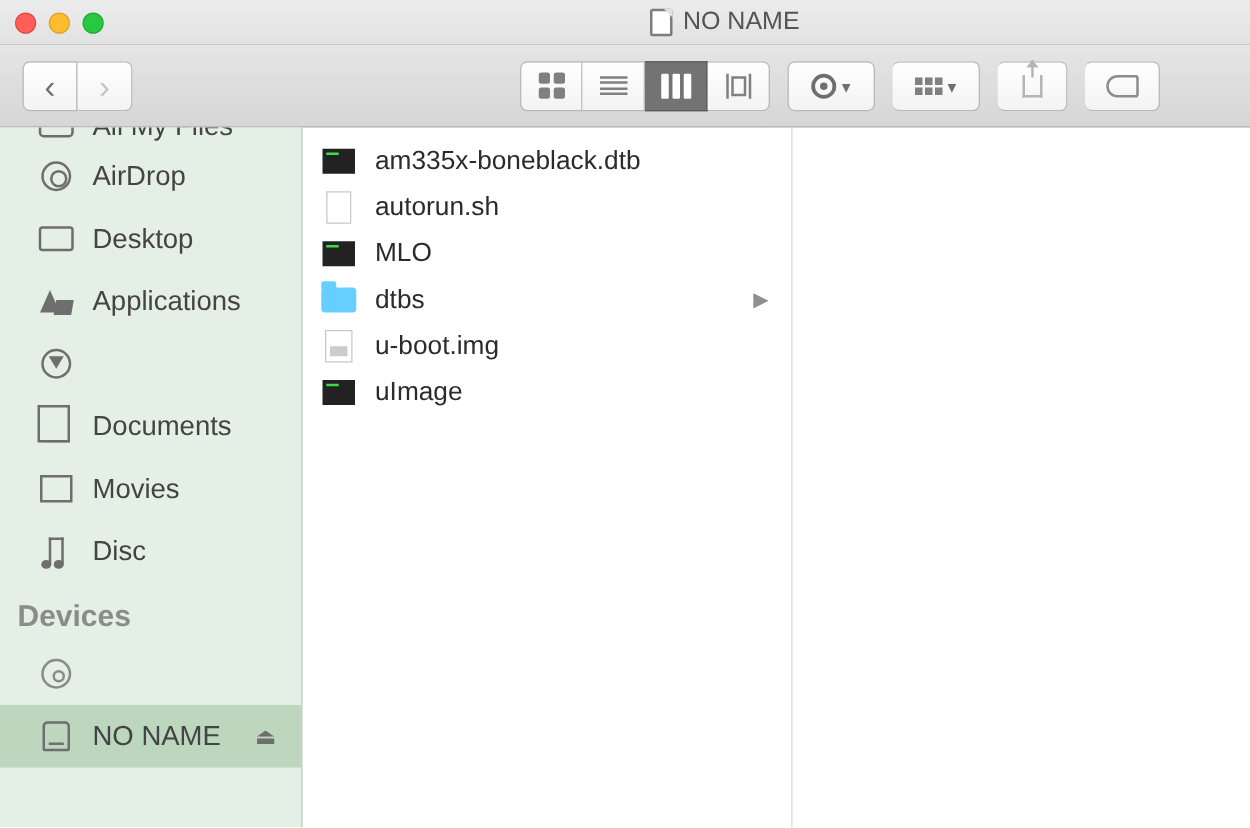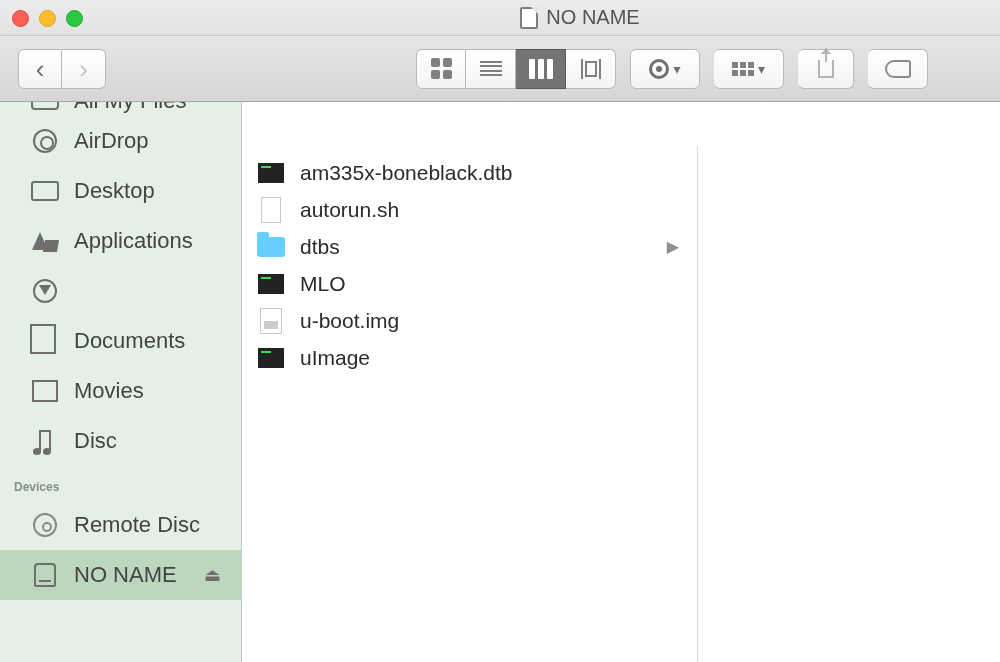--- a/index.html
+++ b/index.html
@@ -100,21 +100,21 @@
     padding-top:0; font-size:22px; color:#444; overflow:hidden;
     position:relative;
   }
   .sb-item {
     display:flex; align-items:center; gap:14px;
     height:50px; padding-left:30px; cursor:default;
   }
   .sb-item.cut { height:30px; margin-top:-16px; } 
   .sb-item.selected { background:#bdd6be; }
   .sb-section-title {
-    font-size:12px; color:#8b8b8b; font-weight:600;
+    font-size:24px; color:#8b8b8b; font-weight:600;
     padding:14px 0 6px 14px;
   }
   .sb-icon { width:30px; height:26px; display:flex; align-items:center; justify-content:center; color:#6e6e6e; }
   .eject { margin-left:auto; margin-right:20px; font-size:18px; color:#6e6e6e; }
 
   
   .ic-allfiles { width:28px; height:18px; border:2px solid #6e6e6e; border-radius:4px; position:relative; }
   .ic-airdrop  { width:24px; height:24px; border:2px solid #6e6e6e; border-radius:50%; position:relative; }
   .ic-airdrop::after{content:"";position:absolute;top:5px;left:5px;width:10px;height:10px;border:2px solid #6e6e6e;border-radius:50%;}
   .ic-apps { position:relative; width:26px; height:22px; }
@@ -129,21 +129,21 @@
   .ic-music{width:12px;height:22px;border-left:2px solid #6e6e6e;border-right:2px solid #6e6e6e;border-top:2px solid #6e6e6e;position:relative;}
   .ic-music::before,.ic-music::after{content:"";position:absolute;bottom:-3px;width:8px;height:7px;background:#6e6e6e;border-radius:50%;}
   .ic-music::before{left:-8px;} .ic-music::after{right:-2px;}
   .ic-disc{width:24px;height:24px;border:2px solid #8a8a8a;border-radius:50%;position:relative;}
   .ic-disc::after{content:"";position:absolute;top:7px;left:7px;width:6px;height:6px;border:2px solid #8a8a8a;border-radius:50%;}
   .ic-drive{width:22px;height:24px;border:2px solid #6e6e6e;border-radius:4px 4px 2px 2px;position:relative;}
   .ic-drive::after{content:"";position:absolute;bottom:3px;left:3px;right:3px;height:2px;background:#6e6e6e;}
 
   
   .filecol {
-    width:456px; border-right:1px solid #d9d9d9; padding-top:8px;margin-top:44px;
+    width:392px; border-right:1px solid #d9d9d9; padding-top:8px;
   }
   .filerow {
     display:flex; align-items:center; gap:14px;
     height:37px; padding:0 18px 0 14px; font-size:21px; color:#2b2b2b;
     cursor:default;
   }
   .filerow .arrow { margin-left:auto; color:#8f8f8f; font-size:16px; }
   .ficon { width:30px; height:26px; display:flex; align-items:center; justify-content:center; }
   .ic-exec { width:26px; height:20px; background:#222; position:relative; }
   .ic-exec::after{content:"";position:absolute;top:3px;left:3px;width:10px;height:2px;background:#3cdb4e;}
@@ -296,21 +296,20 @@
         </span>
       <span>Disc</span>
     </div>
 
     <div class="sb-section-title">Devices</div>
 
     <div class="sb-item">
       <span class="sb-icon">
           <span class="ic-disc"></span>
         </span>
-      <span>Remote Disc</span>
     </div>
     <div class="sb-item selected">
       <span class="sb-icon">
           <span class="ic-drive"></span>
         </span>
       <span>NO NAME</span>
       <span class="eject">⏏</span>
     </div>
   </div>
 
@@ -322,33 +321,33 @@
       <span>am335x-boneblack.dtb</span>
     </div>
     <div class="filerow">
       <span class="ficon">
           <span class="ic-sh"></span>
         </span>
       <span>autorun.sh</span>
     </div>
     <div class="filerow">
       <span class="ficon">
+          <span class="ic-exec"></span>
+        </span>
+      <span>MLO</span>
+    </div>
+    <div class="filerow">
+      <span class="ficon">
           <span class="ic-folder"></span>
         </span>
       <span>dtbs</span>
       <span class="arrow">▶</span>
     </div>
     <div class="filerow">
       <span class="ficon">
-          <span class="ic-exec"></span>
-        </span>
-      <span>MLO</span>
-    </div>
-    <div class="filerow">
-      <span class="ficon">
           <span class="ic-img"></span>
         </span>
       <span>u-boot.img</span>
     </div>
     <div class="filerow">
       <span class="ficon">
           <span class="ic-exec"></span>
         </span>
       <span>uImage</span>
     </div>

